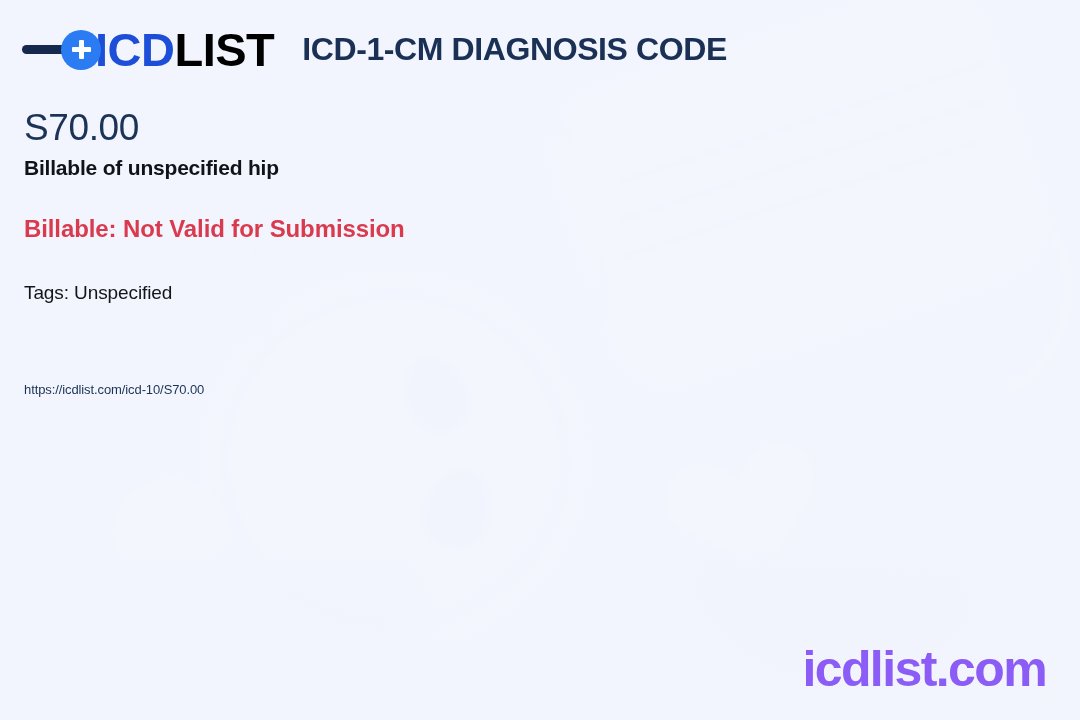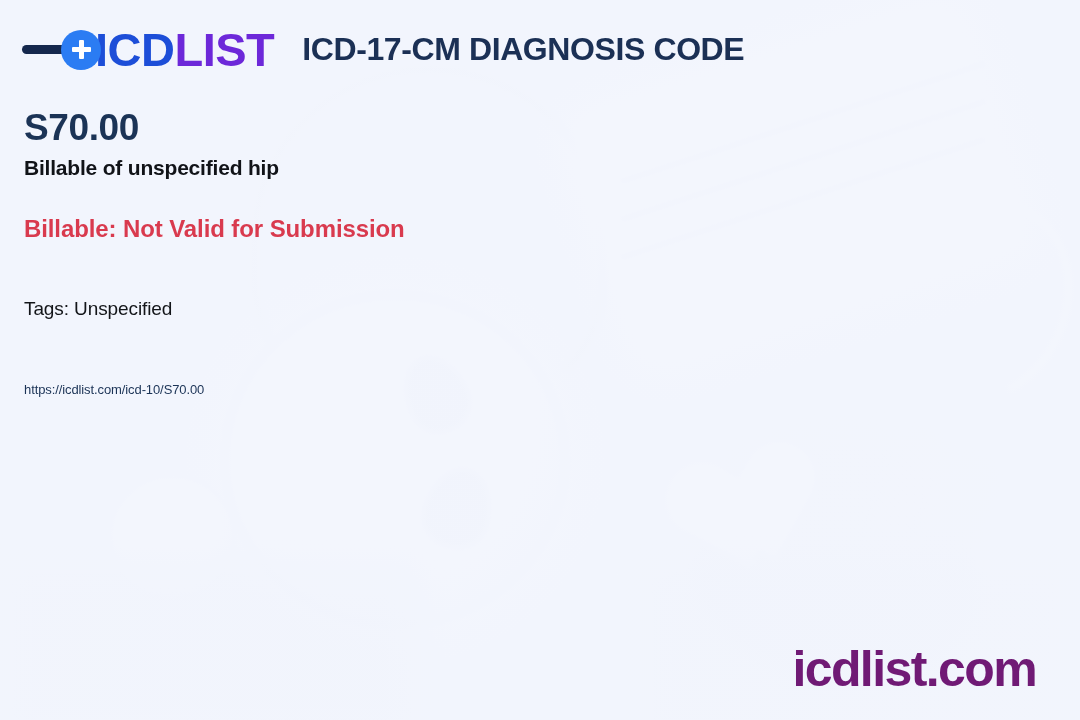--- a/index.html
+++ b/index.html
@@ -233,81 +233,81 @@
     border-radius: 1px;
   }
   #logo-word {
     margin-left: -6px;
     font-size: 47px;
     font-weight: bold;
     letter-spacing: -0.5px;
     line-height: 1;
   }
   #logo-word .icd  { color: #1d4ed8; }
-  #logo-word .list { color: #6d28d9; }
+  #logo-word .list { color: #000000; }
 
   #header-title {
     margin-left: 28px;
     font-size: 32px;
     font-weight: bold;
     color: #1b3055;
     letter-spacing: -0.4px;
     white-space: nowrap;
   }
 
   
   #code-block {
     position: absolute;
     left: 24px;
     top: 108px;
   }
   #code-value {
     font-size: 37px;
-    font-weight: bold;
+    font-weight: normal;
     color: #1b3356;
     letter-spacing: -0.4px;
     line-height: 1.1;
   }
   #code-description {
     margin-top: 7px;
     font-size: 21px;
     font-weight: bold;
     color: #111318;
     letter-spacing: -0.2px;
   }
   #billable-status {
     margin-top: 35px;
     font-size: 24px;
     font-weight: bold;
     color: #d93a4e;
     letter-spacing: -0.1px;
   }
   #tags-line {
-    margin-top: 55px;
+    margin-top: 39px;
     font-size: 19px;
     font-weight: normal;
     color: #131519;
     letter-spacing: -0.1px;
   }
   #source-url {
     position: absolute;
     left: 24px;
     top: 382px;
     font-size: 13px;
     color: #1b3356;
     letter-spacing: -0.1px;
   }
 
   #footer-brand {
     position: absolute;
-    right: 44px;
+    right: 34px;
     bottom: 26px;
     font-size: 50px;
     font-weight: bold;
-    color: #701a75;
+    color: #8b5cf6;
     letter-spacing: -1.6px;
     line-height: 1;
   }
 </style>
 </head>
 <body>
 
 <div id="card">
 
   <div id="bg-photo">
@@ -344,21 +344,21 @@
 
       <div id="logo">
         <div id="logo-dash"></div>
         <div id="logo-badge">
           <span class="plus-h"></span>
           <span class="plus-v"></span>
         </div>
         <div id="logo-word"><span class="icd">ICD</span><span class="list">LIST</span></div>
       </div>
 
-      <div id="header-title">ICD-17-CM DIAGNOSIS CODE</div>
+      <div id="header-title">ICD-1-CM DIAGNOSIS CODE</div>
     </div>
 
     <div id="code-block">
       <div id="code-value">S70.00</div>
       <div id="code-description">Billable of unspecified hip</div>
       <div id="billable-status">Billable: Not Valid for Submission</div>
       <div id="tags-line">Tags: Unspecified</div>
     </div>
 
     <div id="source-url">https://icdlist.com/icd-10/S70.00</div>

